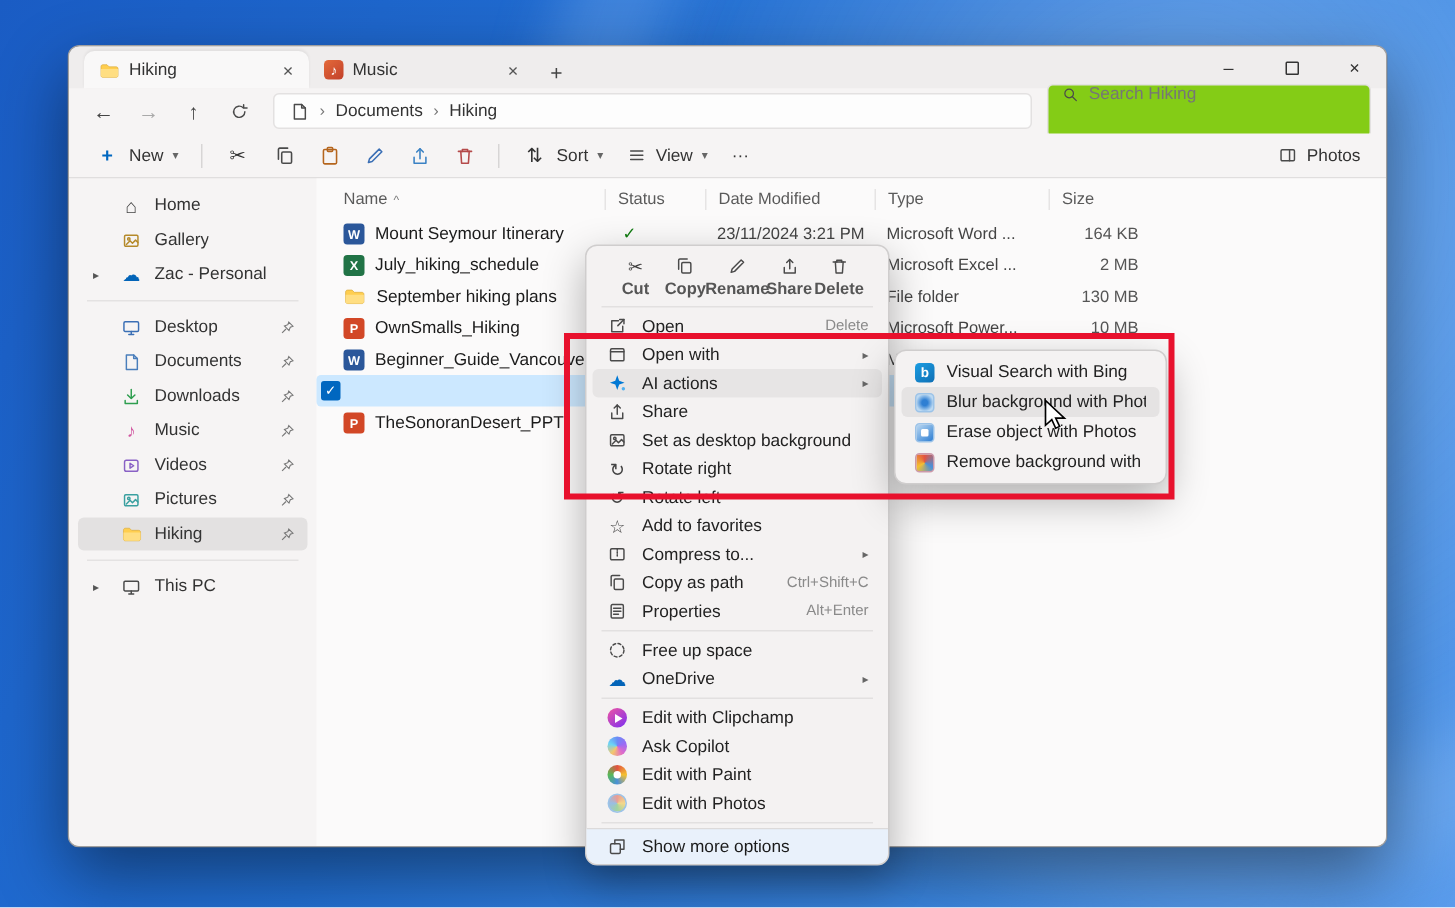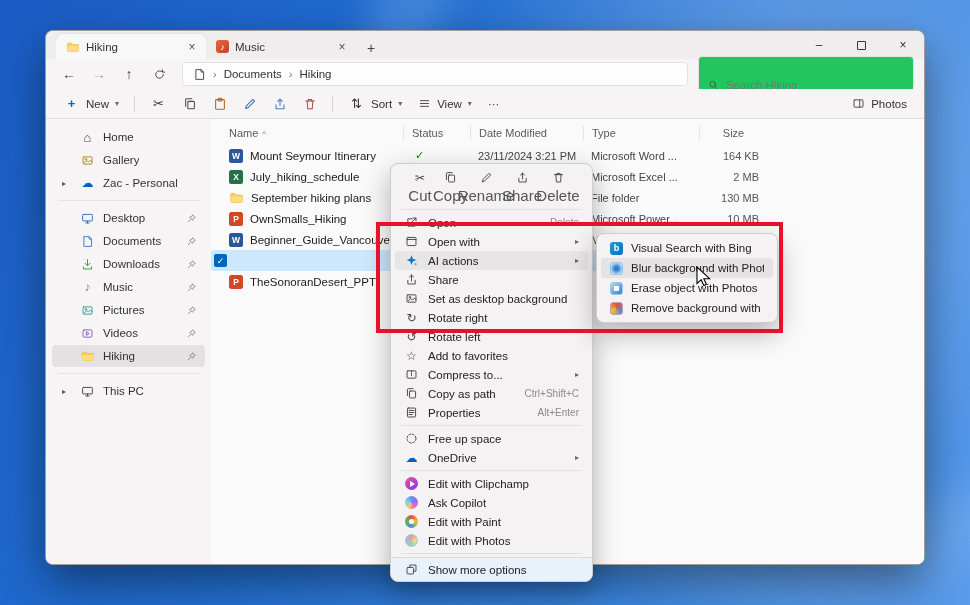--- a/index.html
+++ b/index.html
@@ -34,22 +34,22 @@
     color:#fff; font-size:9px; display:inline-flex; align-items:center; justify-content:center; }
 
   
   .navbar { height:30px; display:flex; align-items:center; padding:0 10px; gap:4px; background:#f6f4f4; flex:0 0 auto; }
   .nbtn { width:26px; height:24px; display:flex; align-items:center; justify-content:center; color:#444;
     font-size:14px; border-radius:4px; }
   .nbtn.dis { color:#a9a9a9; }
   .crumbbar { flex:1; height:24px; margin:0 6px; background:#fdfdfd; border:1px solid #e3e1e1; border-radius:4px;
     display:flex; align-items:center; gap:7px; padding:0 10px; font-size:11.5px; color:#333; }
   .crumbsep { color:#777; font-size:11px; }
-  .searchbar { width:216px; height:36px; background:#22c55e; border:1px solid #e3e1e1; border-radius:4px;
-    display:flex; align-items:flex-end; gap:7px; padding:0 9px; }
+  .searchbar { width:216px; height:36px; background:#84cc16; border:1px solid #e3e1e1; border-radius:4px;
+    display:flex; align-items:flex-start; gap:7px; padding:0 9px; }
   .searchbar input { border:none; outline:none; background:transparent; font-family:inherit; font-size:11.5px; width:100%; color:#333; }
   .searchbar input::placeholder { color:#767676; }
 
   
   .toolbar { height:30px; display:flex; align-items:center; padding:0 10px; gap:2px;
     border-bottom:1px solid #e0dede; background:#f6f4f4; flex:0 0 auto; }
   .tbtn { display:flex; align-items:center; gap:6px; height:24px; padding:0 7px; border-radius:4px; color:#333; font-size:11.5px; }
   .tico { width:17px; height:17px; display:flex; align-items:center; justify-content:center; font-size:13px; }
   .tsep { width:1px; height:16px; background:#d7d5d5; margin:0 6px; }
   .chev { font-size:8px; color:#666; }
@@ -67,21 +67,21 @@
   .s-pin { margin-left:auto; display:flex; }
   .side-div { height:1px; background:#e4e2e2; margin:6px 12px; }
 
   
   .filearea { flex:1; background:#fbfafa; padding-top:2px; position:relative; }
   .fhead { display:flex; width:558px; height:24px; align-items:center; color:#5a5a5a; font-size:11px; }
   .fhcell { padding-left:8px; height:14px; display:flex; align-items:center; gap:4px; border-left:1px solid #e6e4e4; }
   .fhcell:first-child { border-left:none; padding-left:18px; }
   .caret { font-size:8px; color:#777; }
   .col-name { width:192px; } .col-status { width:67px; } .col-mod { width:113px; } .col-type { width:116px; }
-  .col-size { width:70px; justify-content:center; padding-right:10px; }
+  .col-size { width:70px; justify-content:flex-start; padding-right:10px; }
   .frow { display:flex; width:558px; height:21px; align-items:center; font-size:11.5px; position:relative; border-radius:3px; }
   .frow.sel { background:#cce8ff; }
   .fcell { display:flex; align-items:center; height:100%; }
   .fc-name { width:192px; padding-left:18px; gap:7px; overflow:hidden; white-space:nowrap; }
   .frow.sel .fc-name { padding-left:22px; }
   .fc-status { width:67px; padding-left:12px; color:#107c10; font-size:11px; }
   .fc-mod { width:113px; padding-left:8px; color:#444; font-size:11px; }
   .fc-type { width:116px; padding-left:8px; color:#444; font-size:11px; white-space:nowrap; overflow:hidden; }
   .fc-size { width:70px; justify-content:flex-end; padding-right:10px; color:#555; font-size:11px; }
   .cb { position:absolute; left:3px; top:4px; width:13px; height:13px; background:#0067c0; border-radius:2px;
@@ -97,21 +97,21 @@
   .sb-toggles { margin-left:auto; display:flex; gap:6px; }
   .sb-btn { width:20px; height:16px; border-radius:3px; display:flex; align-items:center; justify-content:center; }
   .sb-btn.active { background:#dcebf9; outline:1px solid #9cc3e8; }
 
   
   .cmenu { position:absolute; left:390px; top:163px; width:203px; background:#f4f2f2; border:1px solid #cfcdcd;
     border-radius:8px; box-shadow:0 10px 28px rgba(0,0,0,.30); z-index:50; padding-top:3px; font-size:11.5px; }
   .qrow { display:flex; justify-content:space-between; padding:3px 16px 2px; }
   .qact { display:flex; flex-direction:column; align-items:center; gap:2px; width:36px; color:#3c3c3c; }
   .qact .qico { height:15px; display:flex; align-items:center; justify-content:center; font-size:12px; }
-  .qact .qlabel { font-size:15px; color:#555; }
+  .qact .qlabel { font-size:11px; color:#555;font-weight:bold; }
   .msep { height:1px; background:#e2e0e0; margin:3px 10px; }
   .mitem { height:19px; display:flex; align-items:center; gap:9px; padding:0 9px; margin:0 4px; border-radius:4px; color:#222; }
   .mitem.hover { background:#e7e5e5; }
   .mico { width:15px; display:flex; align-items:center; justify-content:center; font-size:12px; color:#444; flex:0 0 auto; }
   .mlabel { flex:1; white-space:nowrap; overflow:hidden; }
   .mshort { color:#8a8a8a; font-size:10px; }
   .mchev { color:#666; font-size:8px; }
   .mfooter { height:24px; display:flex; align-items:center; gap:9px; padding:0 13px; background:#e9f1fb;
     border-top:1px solid #dcdada; border-radius:0 0 8px 8px; margin-top:2px; }
   .dotico { width:13px; height:13px; border-radius:50%; flex:0 0 auto; }
@@ -348,41 +348,41 @@
           <span class="s-ico" style="color:#d157a0">♪</span>
           <span class="s-label">Music</span>
           <span class="s-pin">
               <svg viewBox="0 0 16 16" width="11" height="11">
                 <use href="#sym-pin"></use>
               </svg>
             </span>
         </div>
         <div class="side-item">
           <span class="s-ico">
+            <svg class="ln" viewBox="0 0 16 16" width="13" height="13" style="stroke:#8961c5">
+              <rect x="2.5" y="3.5" width="11" height="9" rx="1.5"></rect>
+                <path d="M7 6l3 2-3 2z"></path>
+            </svg>
+          </span>
+          <span class="s-label">Videos</span>
+          <span class="s-pin">
+              <svg viewBox="0 0 16 16" width="11" height="11">
+                <use href="#sym-pin"></use>
+              </svg>
+            </span>
+        </div>
+        <div class="side-item">
+          <span class="s-ico">
             <svg class="ln" viewBox="0 0 16 16" width="13" height="13" style="stroke:#3aa0a0">
               <rect x="2.5" y="3.5" width="11" height="9" rx="1"></rect>
                 <circle cx="6" cy="6.5" r="1"></circle>
                 <path d="M4 11l3-3 2 2 2.5-2.5 2 2"></path>
             </svg>
           </span>
           <span class="s-label">Pictures</span>
-          <span class="s-pin">
-              <svg viewBox="0 0 16 16" width="11" height="11">
-                <use href="#sym-pin"></use>
-              </svg>
-            </span>
-        </div>
-        <div class="side-item">
-          <span class="s-ico">
-            <svg class="ln" viewBox="0 0 16 16" width="13" height="13" style="stroke:#8961c5">
-              <rect x="2.5" y="3.5" width="11" height="9" rx="1.5"></rect>
-                <path d="M7 6l3 2-3 2z"></path>
-            </svg>
-          </span>
-          <span class="s-label">Videos</span>
           <span class="s-pin">
               <svg viewBox="0 0 16 16" width="11" height="11">
                 <use href="#sym-pin"></use>
               </svg>
             </span>
         </div>
         <div class="side-item sel">
           <span class="s-ico">
               <svg viewBox="0 0 16 16" width="14" height="14">
                 <use href="#sym-folder"></use>

